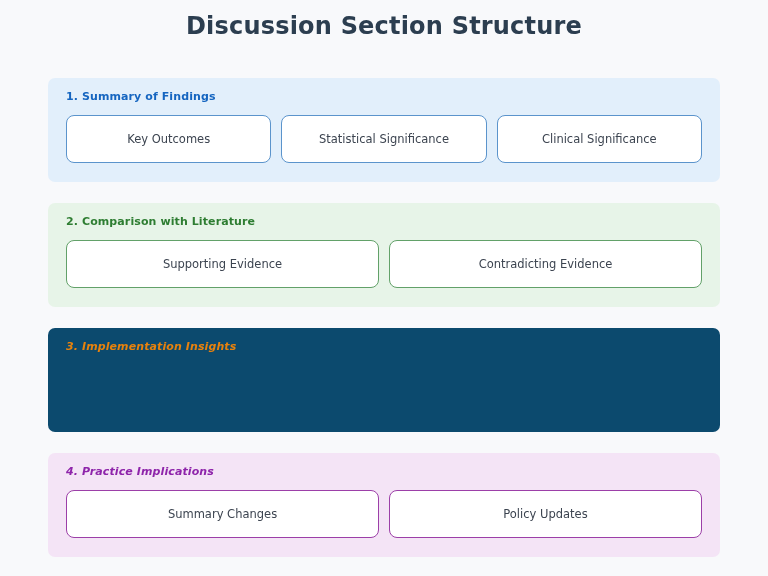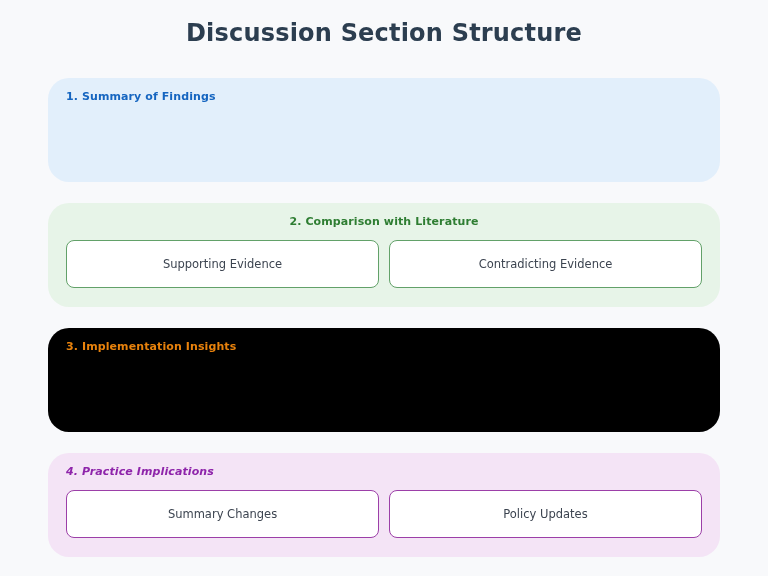--- a/index.html
+++ b/index.html
@@ -19,35 +19,35 @@
     height: 576px;
     box-sizing: border-box;
   }
   .page-title {
     text-align: center;
     font-size: 24px;
     font-weight: bold;
     color: #2c3e50;
     letter-spacing: 0.2px;
     margin: 0;
-    padding-top: 18px;
+    padding-top: 11px;
     padding-bottom: 0;
     line-height: 30px;
   }
   .sections {
     position: absolute;
     top: 78px;
     left: 48px;
     width: 672px;
   }
   .section-panel {
     box-sizing: border-box;
     width: 672px;
     height: 104px;
-    border-radius: 21px;
+    border-radius: 7px;
     margin-bottom: 21px;
     padding: 12px 18px 0 18px;
     position: relative;
   }
   .section-panel:last-child {
     margin-bottom: 0;
   }
   .section-heading {
     font-size: 11px;
     font-weight: bold;
@@ -77,44 +77,49 @@
     padding: 0 6px;
   }
 
   
   .sec-blue            { background: #e2effb; }
   .sec-blue .section-heading { color: #1565c0; }
   .sec-blue .card      { border-color: #5b94cc; }
 
   
   .sec-green           { background: #e7f4e8; }
-  .sec-green .section-heading { color: #2e7d32; text-align: center; }
+  .sec-green .section-heading { color: #2e7d32; }
   .sec-green .card     { border-color: #62a169; }
 
   
-  .sec-orange          { background: #000000; }
+  .sec-orange          { background: #0c4a6e; font-style: italic; }
   .sec-orange .section-heading { color: #e8820c; }
   .sec-orange .card    { border-color: #e49a4a; }
 
   
   .sec-purple          { background: #f4e4f6; }
   .sec-purple .section-heading { color: #8e24aa; font-style: italic; }
   .sec-purple .card    { border-color: #9c3fa8; }
 </style>
 </head>
 <body>
 
 <div class="page">
 
   <h1 class="page-title">Discussion Section Structure</h1>
 
   <div class="sections">
 
     <div class="section-panel sec-blue">
       <div class="section-heading">1. Summary of Findings</div>
+      <div class="card-row">
+        <div class="card">Key Outcomes</div>
+        <div class="card">Statistical Significance</div>
+        <div class="card">Clinical Significance</div>
+      </div>
     </div>
 
     <div class="section-panel sec-green">
       <div class="section-heading">2. Comparison with Literature</div>
       <div class="card-row">
         <div class="card">Supporting Evidence</div>
         <div class="card">Contradicting Evidence</div>
       </div>
     </div>
 

